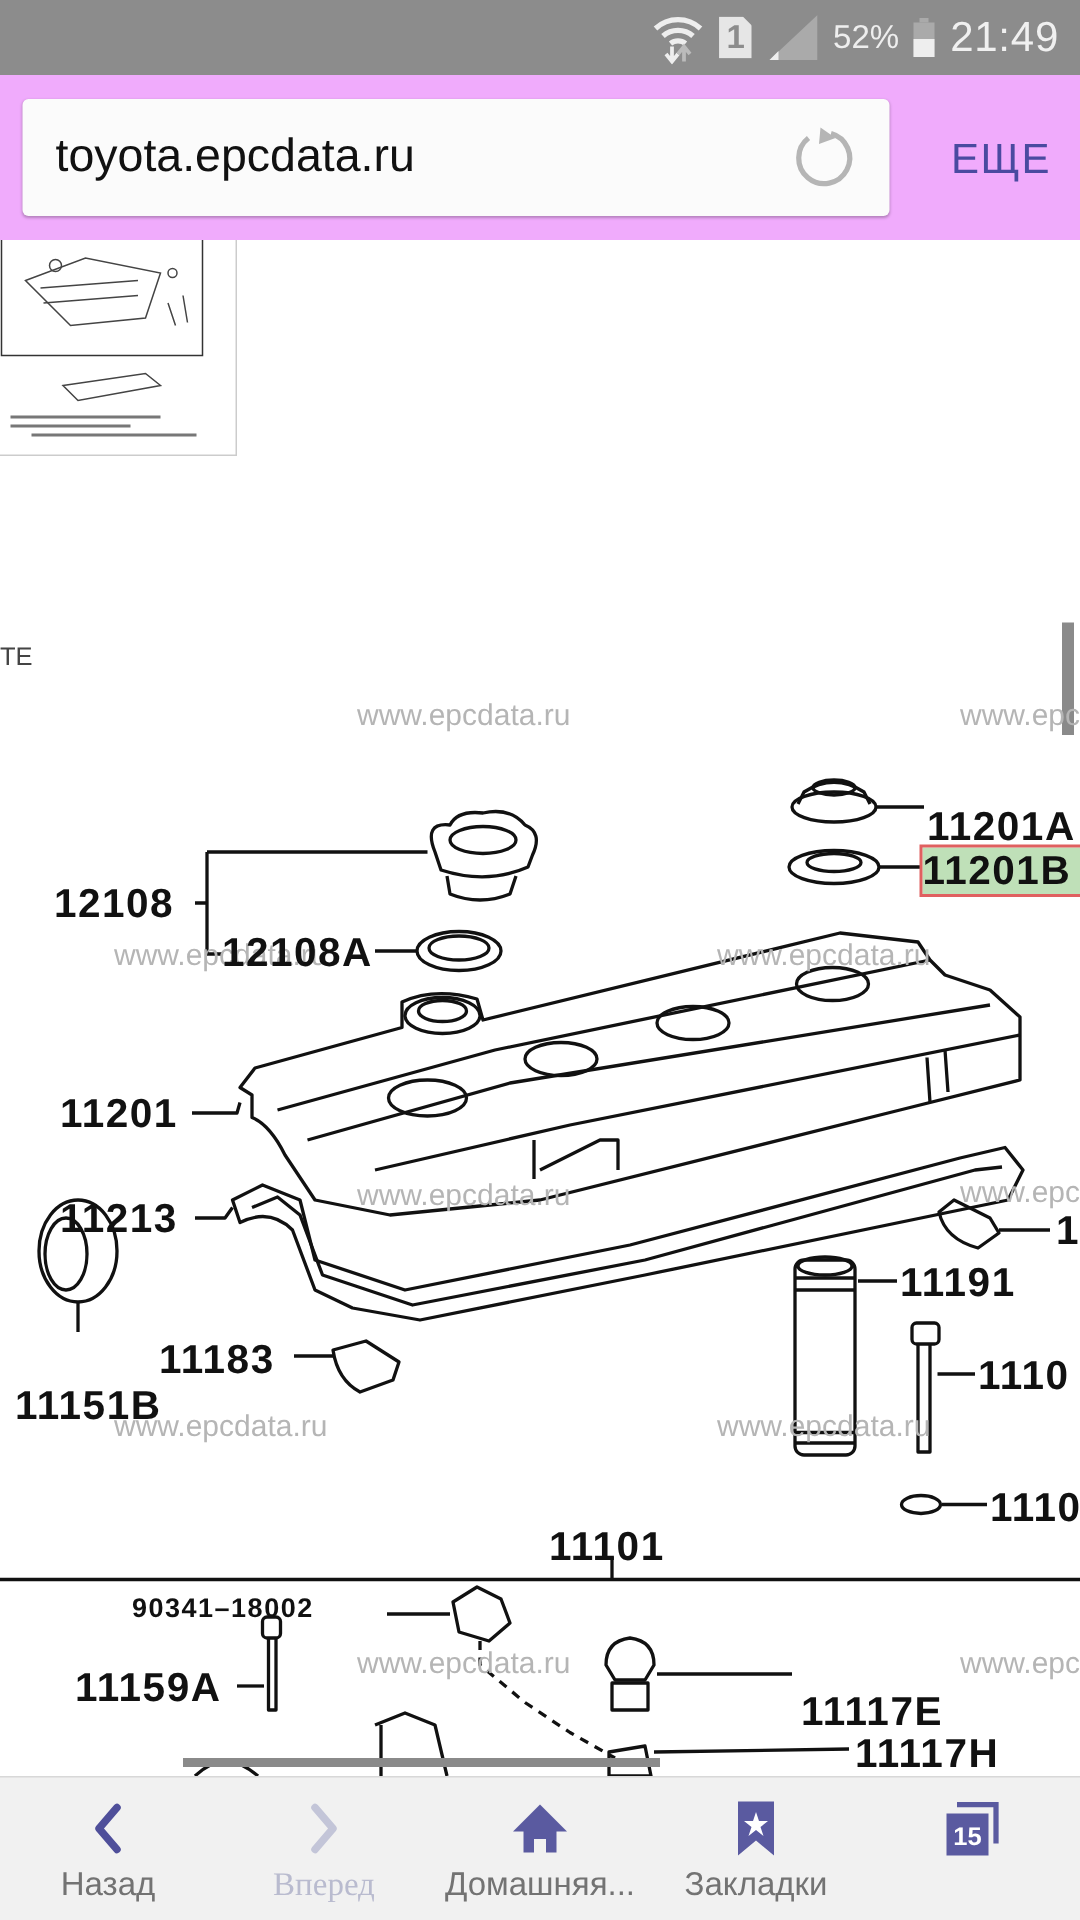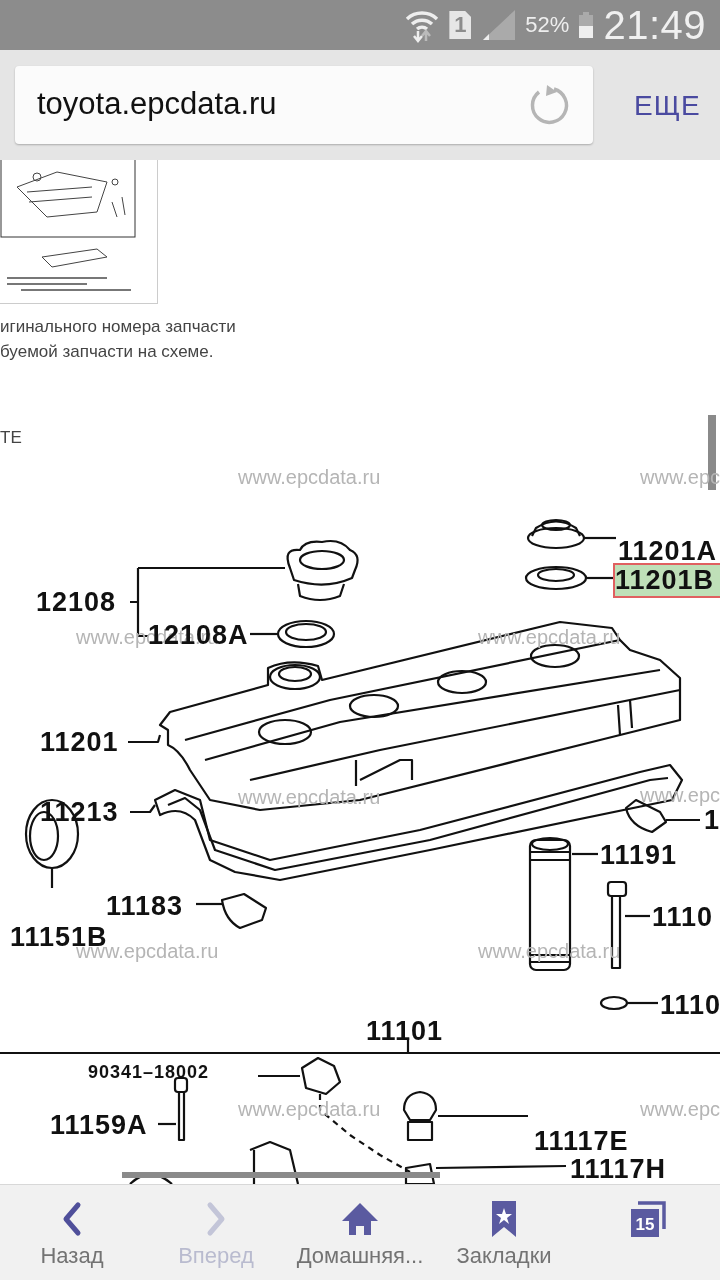--- a/index.html
+++ b/index.html
@@ -1,27 +1,27 @@
 <!DOCTYPE html>
 <html><head>
 <meta charset="utf-8">
 <style>
   html, body { margin:0; padding:0; }
   body { width:720px; height:1280px; position:relative; overflow:hidden; background:#ffffff; font-family:"Liberation Sans", sans-serif; }
   .statusbar { position:absolute; left:0; top:0; width:720px; height:50px; background:#8c8c8c; color:#f2f2f2; }
   .statusbar .right { position:absolute; right:14px; top:0; height:50px; display:flex; align-items:center; gap:10px; }
   .sb-text { font-size:22px; color:#eeeeee; }
-  .sb-time { font-size:40px; color:#f0f0f0; letter-spacing:0.5px; }
+  .sb-time { font-size:28px; color:#f0f0f0; letter-spacing:0.5px; }
   .sim { width:22px; height:28px; background:#e6e6e6; color:#8c8c8c; font-weight:bold; font-size:22px; text-align:center; line-height:28px; clip-path:polygon(0 0,72% 0,100% 22%,100% 100%,0 100%); }
   .battery { width:14px; height:26px; position:relative; }
   .battery .top { position:absolute; left:4px; top:0; width:6px; height:3px; background:#aaa; }
   .battery .body { position:absolute; left:0; top:3px; width:14px; height:23px; background:#aaa; }
   .battery .fill { position:absolute; left:0; bottom:0; width:14px; height:12px; background:#eeeeee; }
 
-  .toolbar { position:absolute; left:0; top:50px; width:720px; height:110px; background:#e5e5e5; }
+  .toolbar { position:absolute; left:0; top:50px; width:720px; height:110px; background:#f0abfc; }
   .urlbox { position:absolute; left:15px; top:16px; width:578px; height:78px; background:#fbfbfb; border-radius:4px; box-shadow:0 1px 2px rgba(0,0,0,0.25); }
   .url { position:absolute; left:22px; top:20px; font-size:31px; color:#111; }
   .reload { position:absolute; right:22px; top:17px; width:44px; height:44px; }
   .more { position:absolute; left:634px; top:40px; font-size:28px; color:#4a4aa0; letter-spacing:1px; }
 
   .content { position:absolute; left:0; top:160px; width:720px; height:1024px; background:#fff; overflow:hidden; }
   .thumb { position:absolute; left:-4px; top:-4px; width:160px; height:146px; border:1px solid #ccc; background:#fff; }
   .thumb svg { width:100%; height:100%; }
   .desc { position:absolute; left:0; font-size:17px; color:#444; white-space:nowrap; }
   .watermark { position:absolute; font-size:20px; color:#b5b5b5; white-space:nowrap; }
@@ -29,21 +29,21 @@
   .hscroll { position:absolute; left:122px; top:1012px; width:318px; height:6px; background:#8a8a8a; }
 
   .label { position:absolute; font-weight:bold; font-size:27px; color:#111; letter-spacing:1px; white-space:nowrap; font-family:"Liberation Sans", sans-serif; }
   .label.hl { background:#bfe0b8; outline:2px solid #e06060; }
   .diagram { position:absolute; left:0; top:0; width:720px; height:1024px; }
 
   .bottomnav { position:absolute; left:0; top:1184px; width:720px; height:96px; background:#f1f1f1; border-top:1px solid #d8d8d8; display:flex; }
   .navitem { flex:1; position:relative; text-align:center; }
   .navitem .ico { position:absolute; left:50%; top:14px; transform:translateX(-50%); width:40px; height:40px; }
   .navitem .lbl { position:absolute; left:0; right:0; top:58px; font-size:22px; color:#737373; white-space:nowrap; }
-  .navitem.disabled .lbl { color:#b9bbcf; }
+  .navitem.disabled .lbl { color:#b9bbcf;font-family:Liberation Serif, serif; }
 </style>
 </head>
 <body>
 
 <div class="statusbar">
   <div class="right">
     <svg width="34" height="36" viewBox="0 0 34 36">
       <path d="M2 12 A22 22 0 0 1 32 12" stroke="#eee" stroke-width="3.5" fill="none"></path>
       <path d="M7 17 A15 15 0 0 1 27 17" stroke="#eee" stroke-width="3.5" fill="none"></path>
       <path d="M12 22 A8 8 0 0 1 22 22" stroke="#eee" stroke-width="3.5" fill="none"></path>
@@ -88,22 +88,20 @@
         <path d="M115 45 L120 60 M125 40 L128 58"></path>
         <path d="M45 100 L100 92 L110 100 L55 110 Z"></path>
       </g>
       <g fill="#777">
         <rect x="10" y="120" width="100" height="2"></rect>
         <rect x="10" y="126" width="80" height="2"></rect>
         <rect x="24" y="132" width="110" height="2"></rect>
       </g>
     </svg>
   </div>
-  <div class="desc" style="top:157px;">игинального номера запчасти</div>
-  <div class="desc" style="top:182px;">буемой запчасти на схеме.</div>
   <div class="desc" style="top:268px;">ТЕ</div>
 
   <div class="scrollthumb"></div>
 
   <svg class="diagram" viewBox="0 0 720 1024">
     <g stroke="#111" stroke-width="2.2" fill="none" stroke-linejoin="round">
 
       <ellipse cx="556" cy="378" rx="28" ry="10"></ellipse>
       <path d="M532 376 L536 368 Q556 355 576 368 L580 376"></path>
       <ellipse cx="556" cy="365" rx="14" ry="5"></ellipse>

